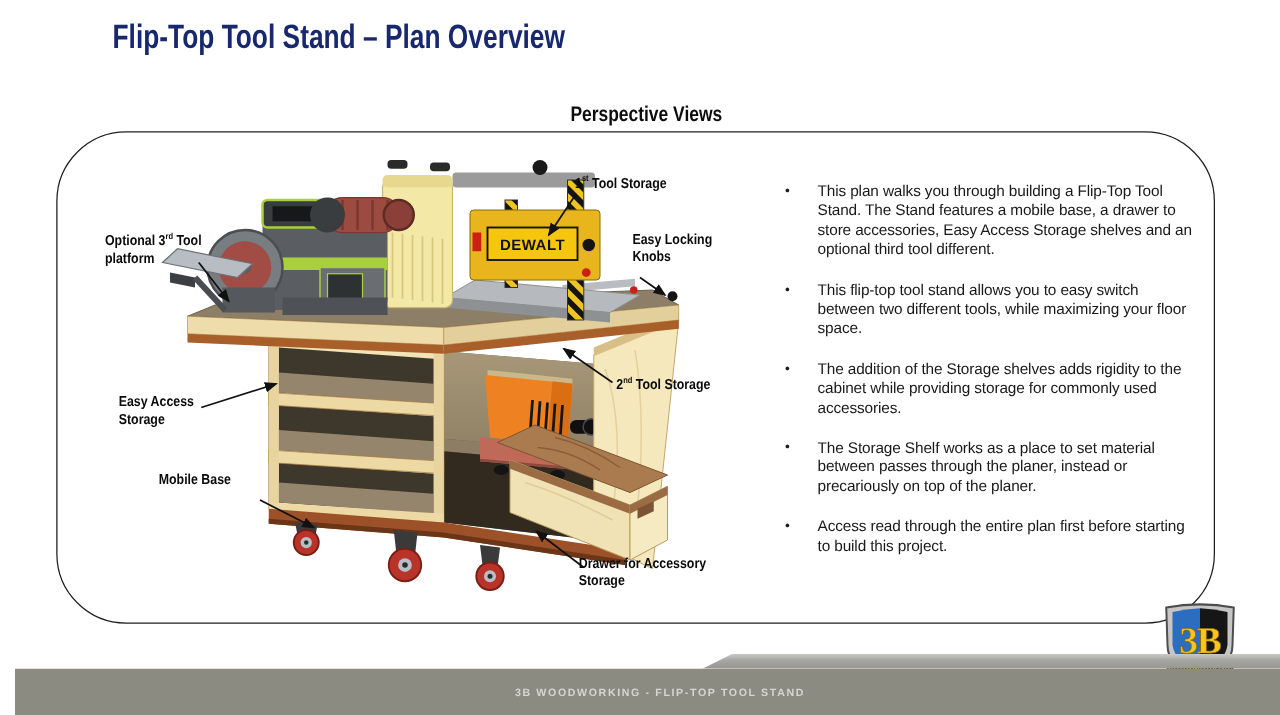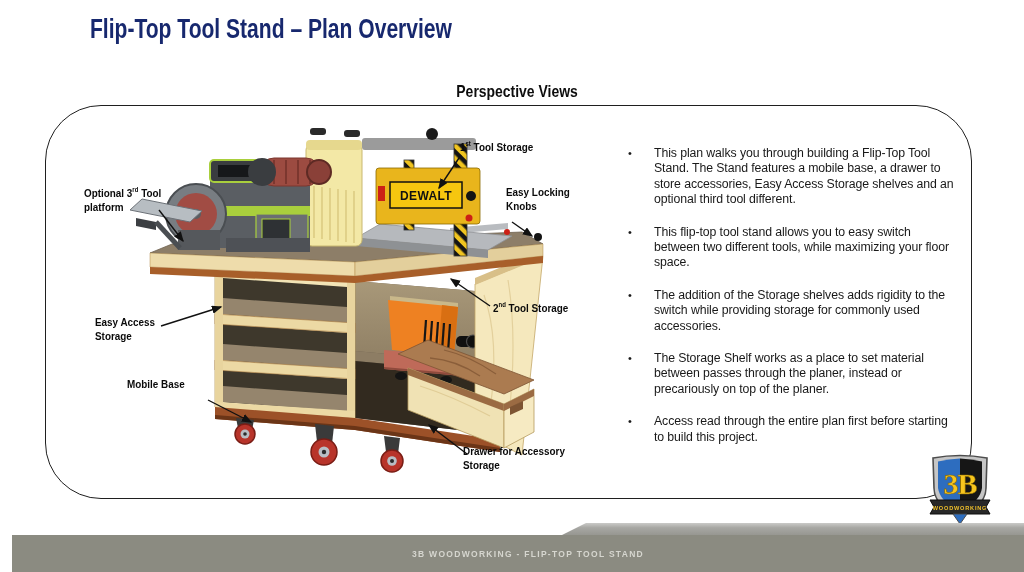--- a/index.html
+++ b/index.html
@@ -16,21 +16,21 @@
   .figure{position:absolute;left:60px;top:110px;width:560px;height:390px;}
   .figure svg{position:absolute;left:0;top:0;}
   .callout{position:absolute;font-weight:bold;font-size:11.5px;line-height:1.18;color:#0a0a0a;
     transform:scaleX(0.86);transform-origin:0 0;}
   .callout sup{font-size:7px;line-height:0;}
   .nowrap{white-space:nowrap;}
   .bullets{position:absolute;left:628px;top:146px;width:326px;}
   .bullet-item{display:flex;margin-bottom:17px;color:#191919;}
   .bullet-dot{width:26px;flex:0 0 26px;font-size:11px;line-height:15.4px;}
   .bullet-text{flex:1;font-size:12.3px;line-height:15.4px;letter-spacing:-0.1px;}
-  .logo{position:absolute;left:928px;top:452px;width:64px;height:74px;}
+  .logo{position:absolute;left:928px;top:480px;width:64px;height:74px;}
   .band-wedge{position:absolute;left:562px;right:0;top:523px;height:12px;
     background:linear-gradient(180deg,#cacac8 0%,#a7a7a3 40%,#979791 100%);
     clip-path:polygon(0 100%,24px 0,100% 0,100% 100%);}
   .footer-bar{position:absolute;left:12px;right:0;top:535px;height:37px;background:#8b8b81;
     display:flex;align-items:center;justify-content:center;padding-left:20px;}
   .footer-bar span{font-size:8.5px;font-weight:bold;letter-spacing:1.3px;color:#d6d6cf;}
 </style>
 </head>
 <body>
 
@@ -249,21 +249,21 @@
     <div class="bullet-item">
       <span class="bullet-dot">•</span>
       <span class="bullet-text">This plan walks you through building a Flip-Top Tool Stand.  The Stand features a mobile base, a drawer to store  accessories, Easy Access Storage shelves and an optional third tool different.</span>
     </div>
     <div class="bullet-item">
       <span class="bullet-dot">•</span>
       <span class="bullet-text">This flip-top tool stand allows you to easy switch between two different tools, while maximizing your floor space.</span>
     </div>
     <div class="bullet-item">
       <span class="bullet-dot">•</span>
-      <span class="bullet-text">The addition of the Storage shelves adds rigidity to the switch while providing storage for commonly used accessories.</span>
+      <span class="bullet-text">The addition of the Storage shelves adds rigidity to the cabinet while providing storage for commonly used accessories.</span>
     </div>
     <div class="bullet-item">
       <span class="bullet-dot">•</span>
       <span class="bullet-text">The Storage Shelf works as a place to set material between passes through the planer, instead or precariously on top of the planer.</span>
     </div>
     <div class="bullet-item">
       <span class="bullet-dot">•</span>
       <span class="bullet-text">Access read through the entire plan first before starting to build this project.</span>
     </div>
   </div>

